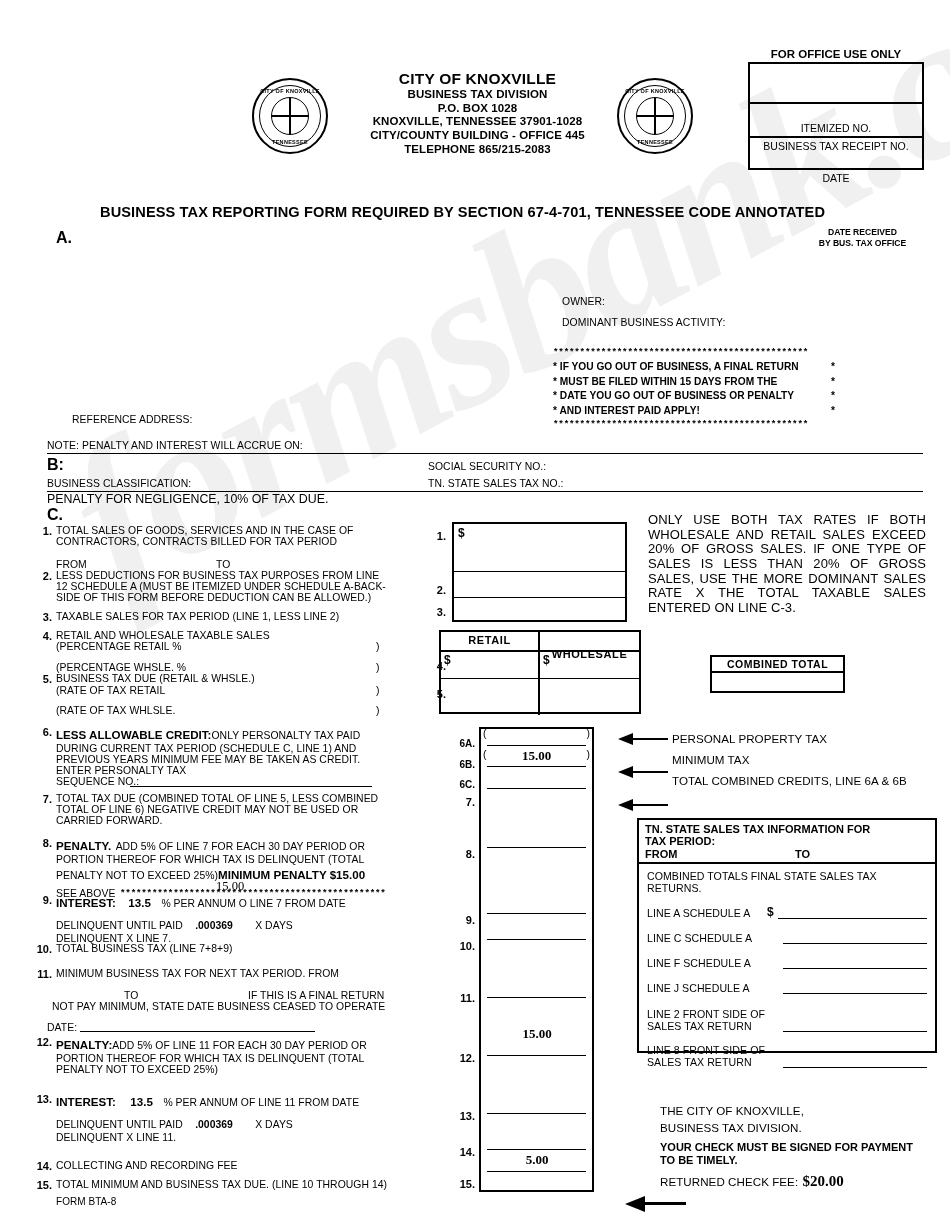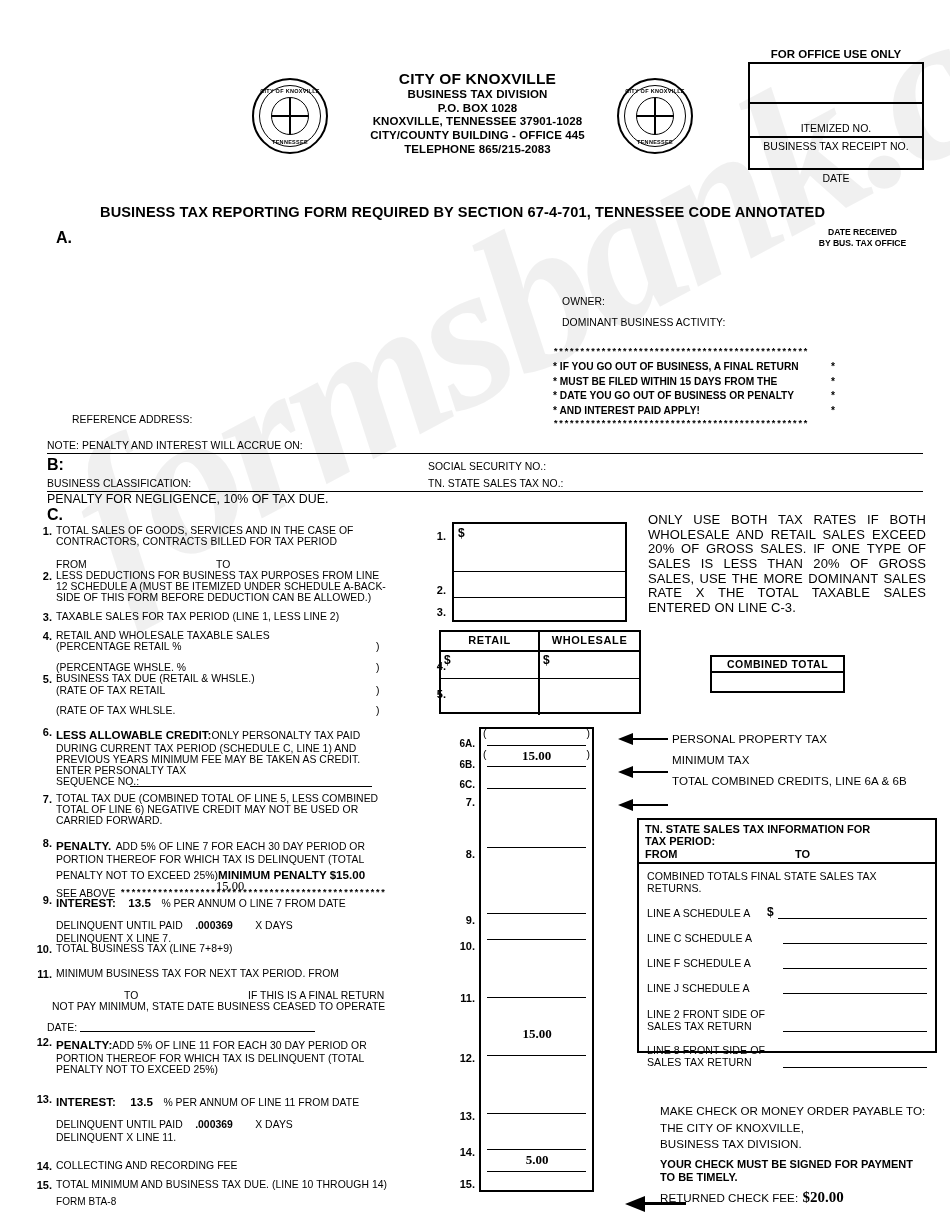--- a/index.html
+++ b/index.html
@@ -236,21 +236,21 @@
         <div class="val"></div>
       </div>
     </div>
 
     <div class="abs num" style="left:424px;top:660px;width:22px;">4.</div>
     <div class="abs num" style="left:424px;top:688px;width:22px;">5.</div>
 
     <div class="abs bx" style="left:439px;top:630px;width:202px;height:84px;">
       <div style="display:flex;height:18px;border-bottom:2px solid #000;">
         <div class="rw-hdr" style="width:50%;border-right:2px solid #000;box-sizing:border-box;padding-top:2px;">RETAIL</div>
-        <div class="rw-hdr" style="width:50%;padding-top:2px;border-radius:6px;">WHOLESALE</div>
+        <div class="rw-hdr" style="width:50%;padding-top:16px;border-radius:6px;">WHOLESALE</div>
       </div>
       <div style="display:flex;height:26px;border-bottom:1.4px solid #000;">
         <div style="width:50%;border-right:2px solid #000;box-sizing:border-box;position:relative;">
           <span class="dollar abs" style="left:3px;top:1px;">$</span>
           <span class="abs val" style="left:16px;top:5px;width:70px;"></span>
         </div>
         <div style="width:50%;position:relative;">
           <span class="dollar abs" style="left:3px;top:1px;">$</span>
           <span class="abs val" style="left:16px;top:5px;width:70px;"></span>
         </div>
@@ -496,21 +496,20 @@
             <span class="lbl" style="font-size:10.6px;display:block;">LINE 8 FRONT SIDE OF</span>
             <span class="lbl" style="font-size:10.6px;display:block;">SALES TAX RETURN</span>
           </span>
           <span style="width:16px;"></span>
           <span style="flex:1;border-bottom:1.5px solid #000;height:13px;"></span>
         </div>
       </div>
     </div>
 
     <div class="abs" style="left:660px;top:1103px;width:280px;line-height:1.44;">
-      <div class="lbl" style="font-size:11.6px;">MAKE CHECK OR MONEY ORDER PAYABLE TO:</div>
       <div class="lbl" style="font-size:11.6px;">THE CITY OF KNOXVILLE,</div>
       <div class="lbl" style="font-size:11.6px;">BUSINESS TAX DIVISION.</div>
       <div class="lbl-b" style="font-size:11px;margin-top:5px;line-height:1.15;">
         <div>YOUR CHECK MUST BE SIGNED FOR PAYMENT</div>
         <div>TO BE TIMELY.</div>
       </div>
       <div style="margin-top:2px;">
         <span class="lbl" style="font-size:11.6px;">RETURNED CHECK FEE:</span>
         <span class="valb" style="font-size:15px;">$20.00</span>
       </div>

